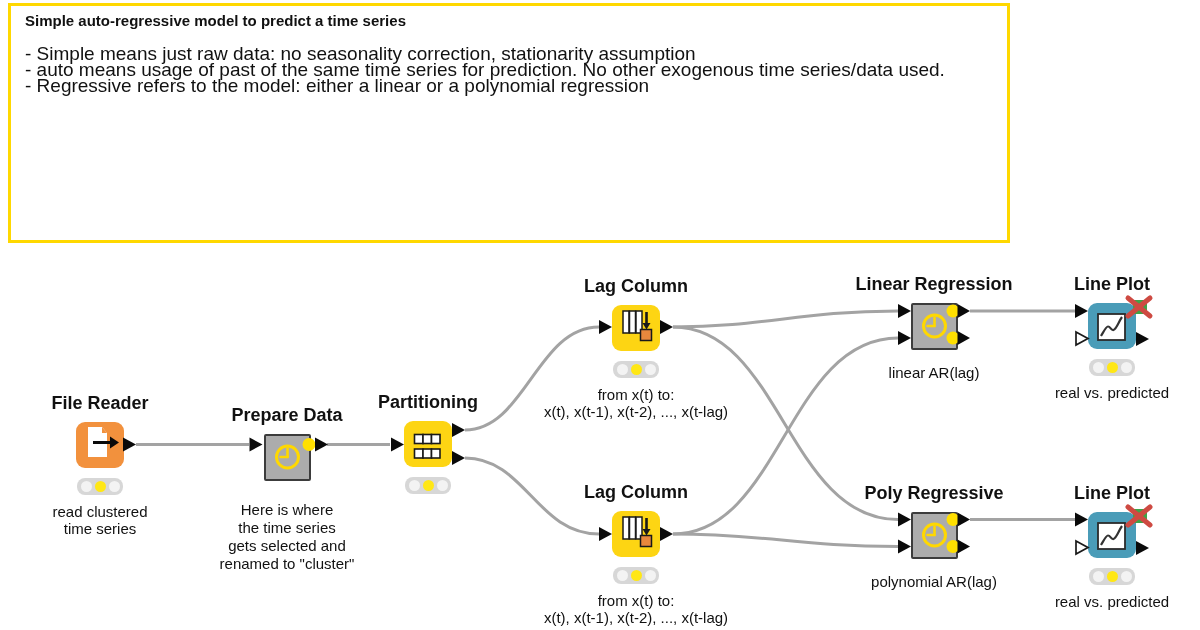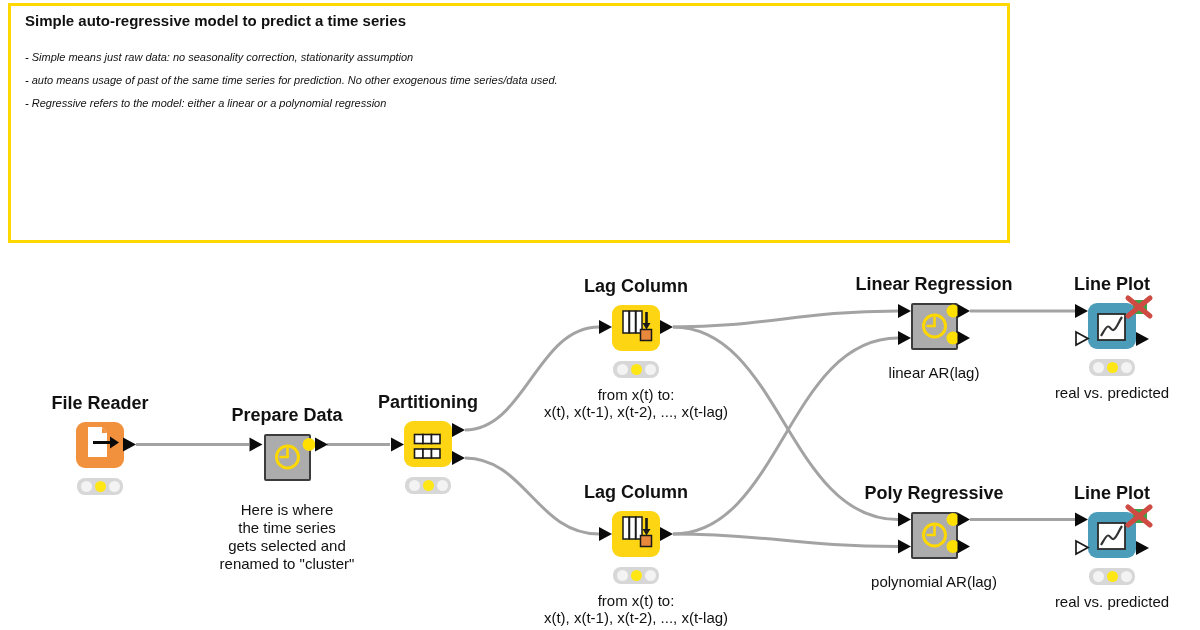--- a/index.html
+++ b/index.html
@@ -4,21 +4,21 @@
 <style>
   html,body{margin:0;padding:0;background:#ffffff;}
   body{width:1200px;height:630px;position:relative;overflow:hidden;
        font-family:"Liberation Sans",sans-serif;color:#111;}
   .canvas{position:absolute;left:0;top:0;width:1197px;height:630px;background:#fff;}
 
   
   .annotation{position:absolute;left:8px;top:3px;width:968px;height:222px;
       border:3px solid #FFD800;background:#fff;padding:6px 14px;box-sizing:content-box;}
   .annotation-title{font-size:15px;font-weight:bold;line-height:18px;margin-bottom:16px;}
-  .annotation-body{font-size:11px;line-height:23px;white-space:pre-line;font-style:italic;}
+  .annotation-body{font-size:19px;line-height:16px;white-space:pre-line;}
 
   
   .node{position:absolute;width:240px;display:flex;flex-direction:column;align-items:center;}
   .node-label{font-size:18px;font-weight:bold;line-height:18px;margin-bottom:10px;text-align:center;white-space:nowrap;}
   .node-body{width:48px;height:46px;border-radius:9px;position:relative;flex:none;}
   .node-body.reader{background:#F2913D;}
   .node-body.yellow{background:#FDD513;}
   .node-body.blue{background:#4A9CB8;}
   .node-body.component{width:47px;height:47px;border-radius:2px;background:#ACACAC;
       border:2px solid #3C3C3C;box-sizing:border-box;}
@@ -52,20 +52,22 @@
         <path d="M26,5 L26,11 L31,11 Z" fill="#F2913D"></path>
         <line x1="17" y1="20.5" x2="35" y2="20.5" stroke="#0A0A0A" stroke-width="3"></line>
         <path d="M34,14.5 L43,20.5 L34,26.5 Z" fill="#0A0A0A"></path>
       </svg>
     </div>
     <div class="traffic">
       <span class="light"></span>
         <span class="light on"></span>
         <span class="light"></span>
     </div>
+    <div class="node-caption">read clustered
+time series</div>
   </div>
 
   <div class="node" style="left:167px;top:406px;">
     <div class="node-label">Prepare Data</div>
     <div class="node-body component">
       <svg width="43" height="43" viewBox="0 0 43 43">
         <circle cx="21.5" cy="21" r="11" fill="none" stroke="#FFD800" stroke-width="3"></circle>
         <line x1="21.5" y1="21" x2="21.5" y2="12.5" stroke="#FFD800" stroke-width="2.6" stroke-linecap="round"></line>
         <line x1="21.5" y1="21" x2="14.5" y2="21" stroke="#FFD800" stroke-width="2.6" stroke-linecap="round"></line>
       </svg>

